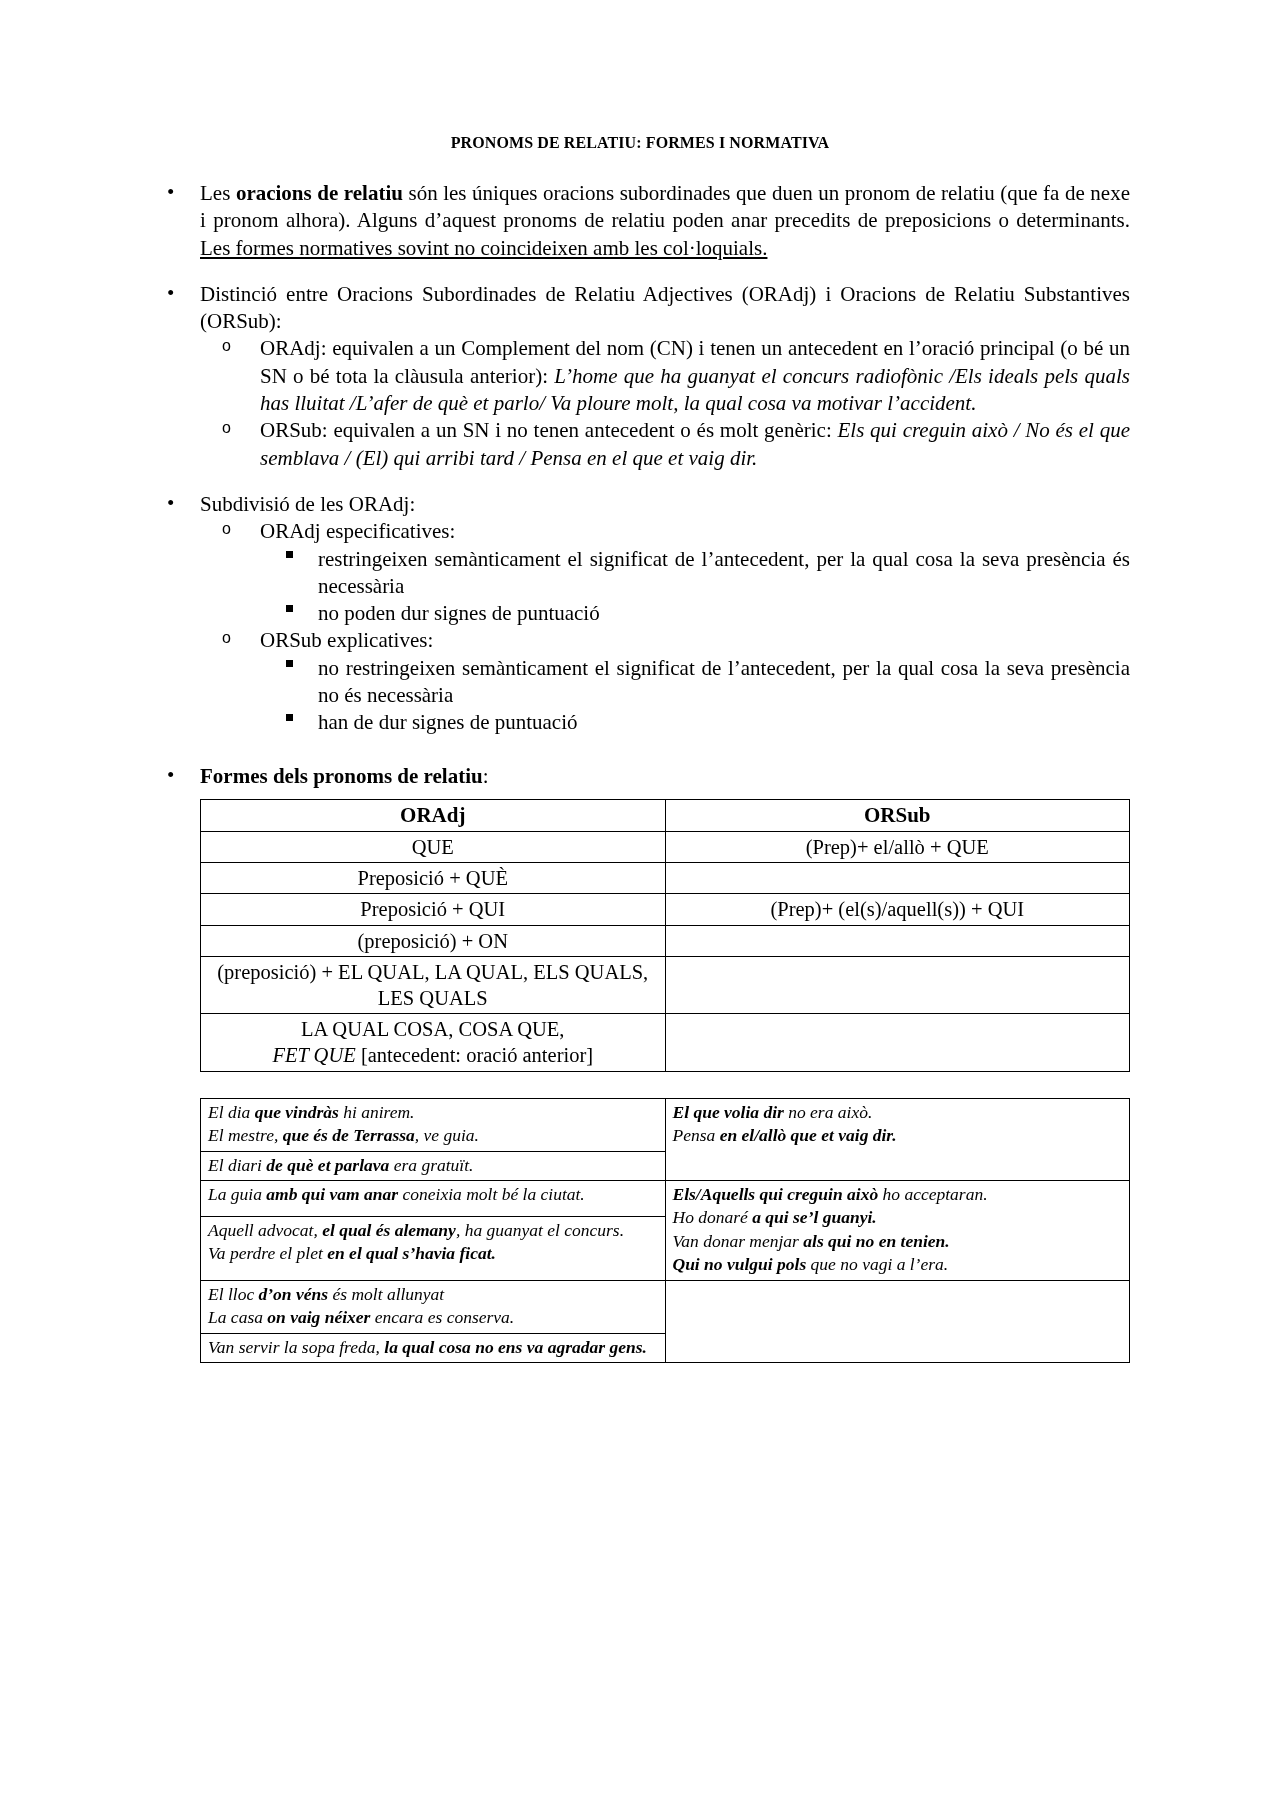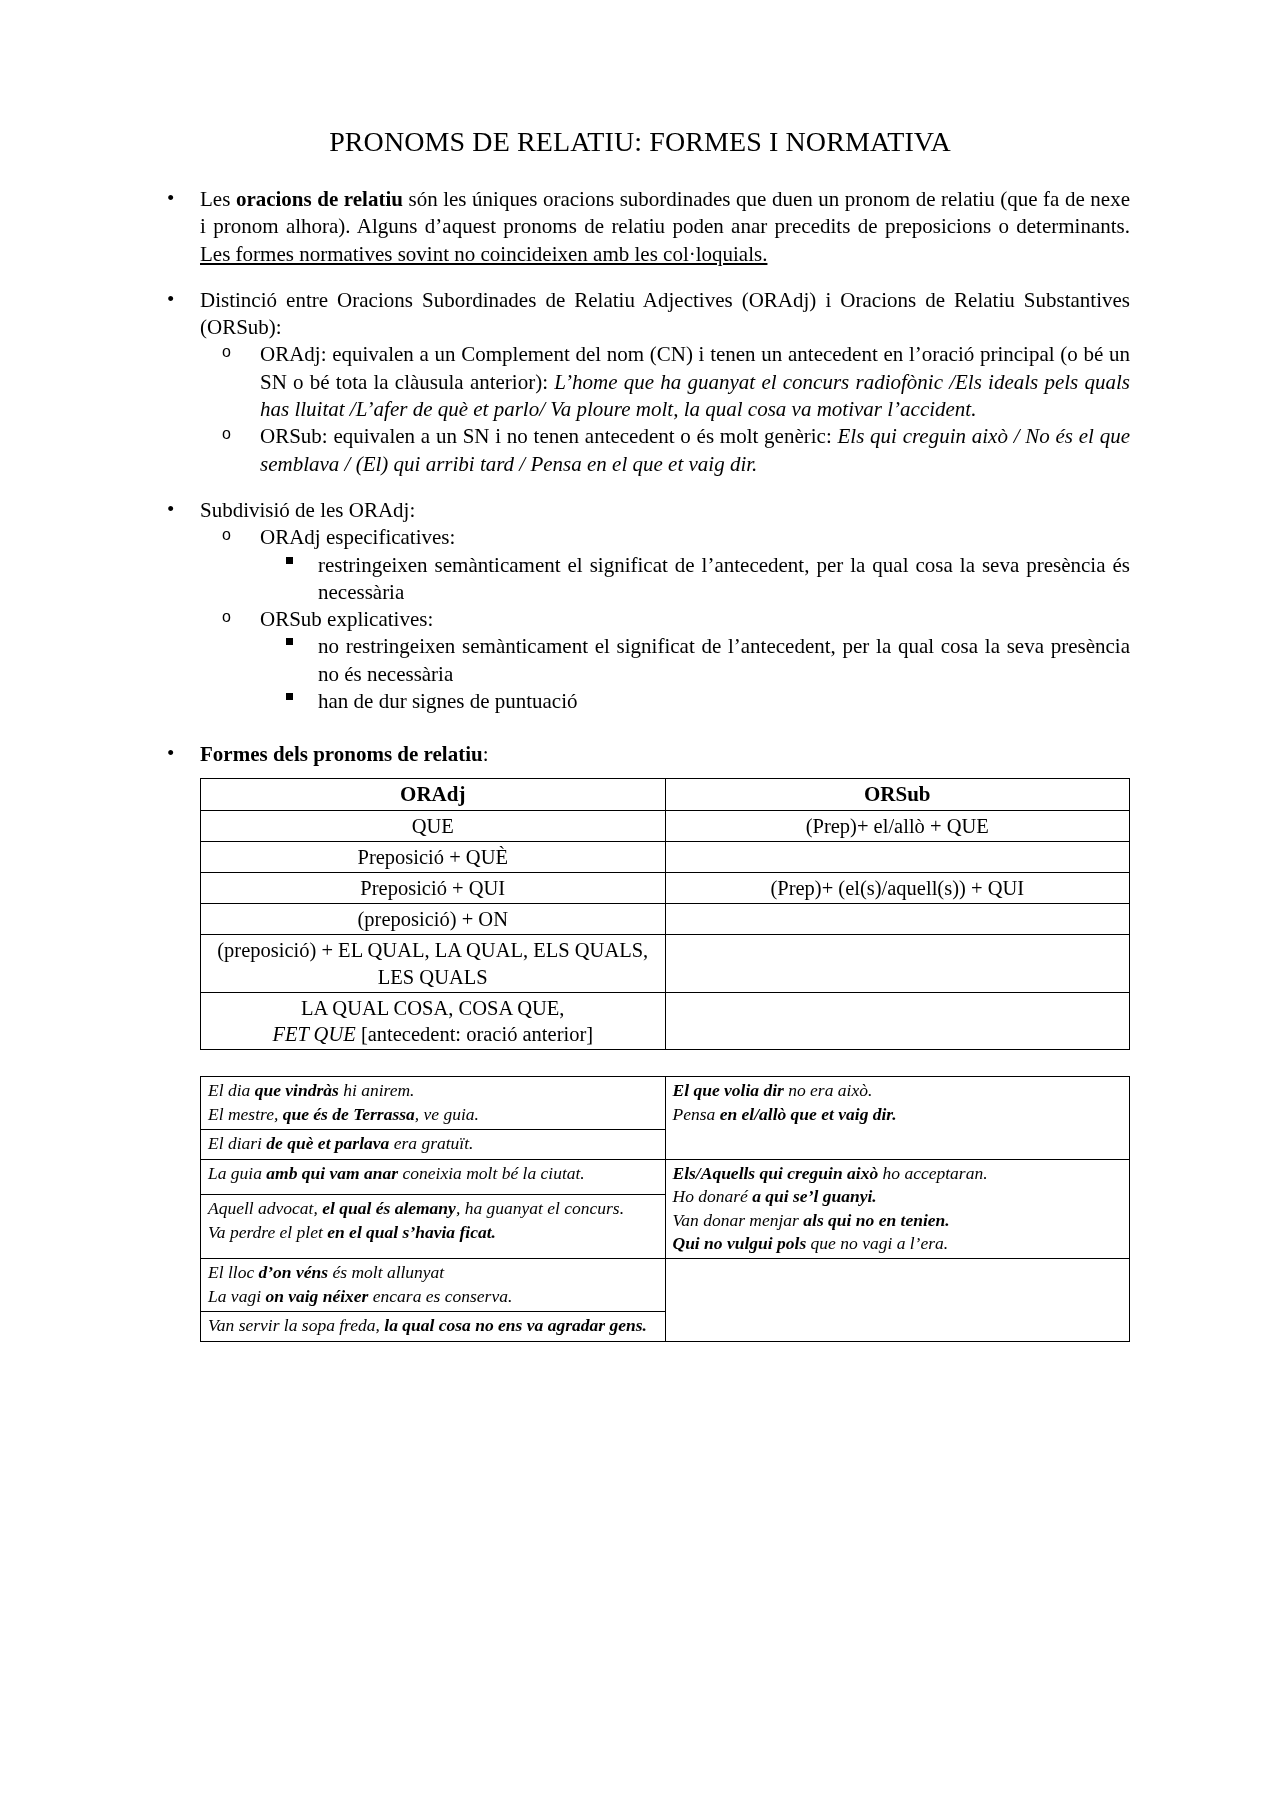--- a/index.html
+++ b/index.html
@@ -11,24 +11,24 @@
     color: #000000;
   }
   .page {
     width: 1280px;
     min-height: 1811px;
     padding: 126px 150px 40px 150px;
     position: relative;
   }
   .doc-title {
     text-align: center;
-    font-weight: normal;
-    font-size: 28px;
+    font-weight: bold;
+    font-size: 16px;
     letter-spacing: 0.1px;
-    margin: 0 0 28px 0;
+    margin: 8px 0 28px 0;
   }
 
   
   ul.lvl1 { list-style: none; margin: 0; padding: 0; }
   ul.lvl1 > li {
     position: relative;
     padding-left: 50px;
     margin-bottom: 19px;
     font-size: 21px;
     line-height: 1.30;
@@ -147,20 +147,24 @@
       <span>Subdivisió de les ORAdj:</span>
       <ul class="lvl2 subwrap">
         <li>
           <span class="bull">o</span>
           <span>ORAdj especificatives:</span>
           <ul class="lvl3">
             <li>
               <span class="bull"></span>
               <span>restringeixen semànticament el significat de l’antecedent, per la qual cosa la seva presència és necessària</span>
             </li>
+            <li>
+              <span class="bull"></span>
+              <span>no poden dur signes de puntuació</span>
+            </li>
           </ul>
         </li>
         <li>
           <span class="bull">o</span>
           <span>ORSub explicatives:</span>
           <ul class="lvl3">
             <li>
               <span class="bull"></span>
               <span>no restringeixen semànticament el significat de l’antecedent, per la qual cosa la seva presència no és necessària</span>
             </li>
@@ -253,21 +257,21 @@
           </tr>
           <tr>
             <td>
               <span class="ln"><span>Aquell advocat, </span><b>el qual és alemany</b><span>, ha guanyat el concurs.</span></span>
               <span class="ln"><span>Va perdre el plet </span><b>en el qual s’havia ficat.</b><span></span></span>
             </td>
           </tr>
           <tr>
             <td>
               <span class="ln"><span>El lloc </span><b>d’on véns</b><span> és molt allunyat</span></span>
-              <span class="ln"><span>La vagi </span><b>on vaig néixer</b><span> encara es conserva.</span></span>
+              <span class="ln"><span>La casa </span><b>on vaig néixer</b><span> encara es conserva.</span></span>
             </td>
             <td rowspan="2"></td>
           </tr>
           <tr>
             <td>
               <span class="ln"><span>Van servir la sopa freda, </span><b>la qual cosa no ens va agradar gens.</b><span></span></span>
             </td>
           </tr>
         </tbody>
       </table>

